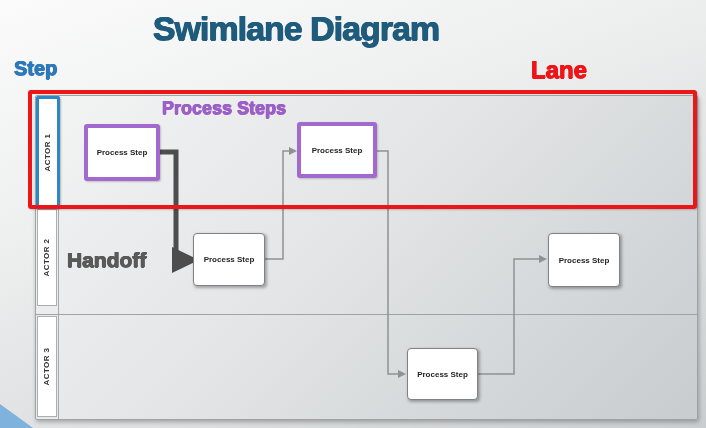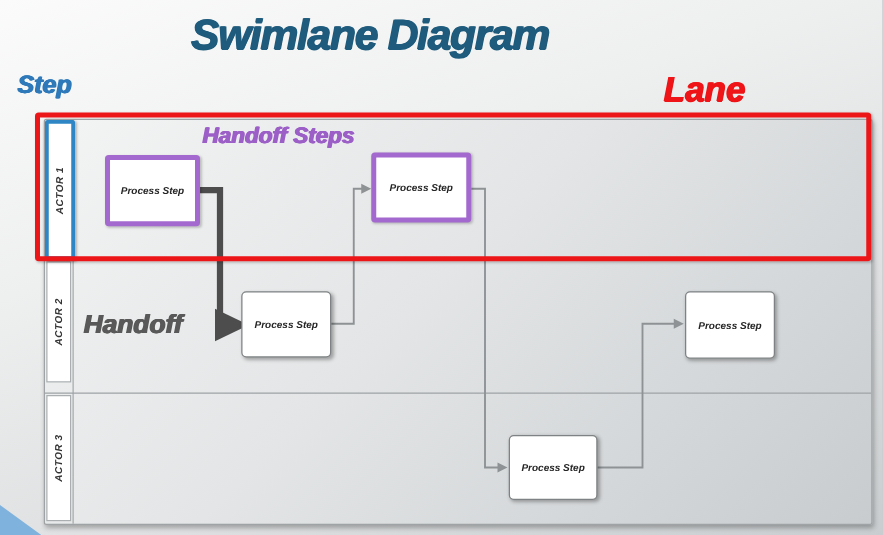--- a/index.html
+++ b/index.html
@@ -1,28 +1,27 @@
 <!DOCTYPE html>
 <html><head>
 <meta charset="utf-8">
 <style>
   html,body{margin:0;padding:0;background:#c9cdcf;}
   .slide{
     position:relative;width:706px;height:428px;overflow:hidden;
     font-family:"Liberation Sans","DejaVu Sans",sans-serif;
     background:linear-gradient(160deg,#fbfbfb 0%,#eeefef 35%,#dddfe0 70%,#c9cdcf 100%);
-    font-style:italic;
   }
   .fatten{text-shadow:0.6px 0 currentColor,-0.6px 0 currentColor,0 0.6px currentColor;}
   .title{
     position:absolute;left:0;top:9px;width:592px;text-align:center;
     font-size:34px;font-weight:bold;color:#1f5b7c;letter-spacing:-1px;
   }
   .callout-actor{position:absolute;left:14px;top:57px;font-size:20px;font-weight:bold;color:#2e79b9;}
-  .callout-lane{position:absolute;left:531px;top:56px;font-size:28px;font-weight:bold;color:#ee1417;}
+  .callout-lane{position:absolute;left:531px;top:56px;font-size:24px;font-weight:bold;color:#ee1417;}
   .callout-process-steps{position:absolute;left:162px;top:98px;font-size:18px;font-weight:bold;color:#9c5fc7;z-index:40;}
   .callout-handoff{position:absolute;left:67px;top:220px;font-size:21px;font-weight:bold;color:#595959;z-index:40;margin-top:28px;}
 
   .table{
     position:absolute;left:35px;top:95px;width:663px;height:325px;box-sizing:border-box;
     border:1px solid #9fa3a5;border-radius:2px;
     background:linear-gradient(135deg,#f3f4f4 0%,#e3e5e6 45%,#c8cccf 100%);
     box-shadow:1px 2px 4px rgba(0,0,0,.28);z-index:5;
   }
   .row-divider{position:absolute;left:0;width:100%;height:1px;background:#9fa3a5;}
@@ -117,19 +116,19 @@
       <polygon points="539,255 539,263 547,259" fill="#8e9294"></polygon>
     </g>
   </svg>
 
   <div class="step step-purple step-1">Process Step</div>
   <div class="step step-gray step-2">Process Step</div>
   <div class="step step-purple step-3">Process Step</div>
   <div class="step step-gray step-4">Process Step</div>
   <div class="step step-gray step-5">Process Step</div>
 
-  <div class="callout-process-steps fatten">Handoff Steps</div>
+  <div class="callout-process-steps fatten">Process Steps</div>
   <div class="callout-handoff fatten">Handoff</div>
 
   <div class="corner-tri corner-tri-light"></div>
   <div class="corner-tri-dark"></div>
 
 </div>
 
 </body></html>

